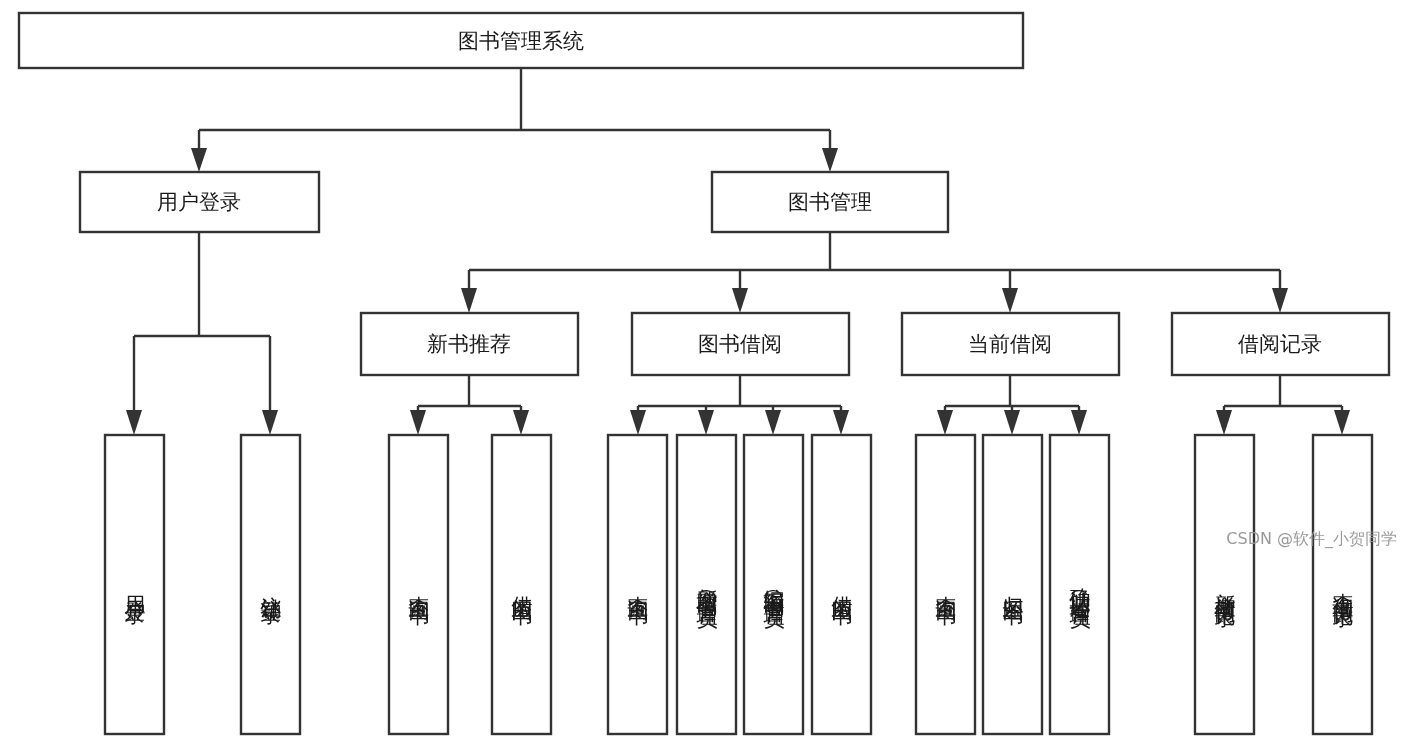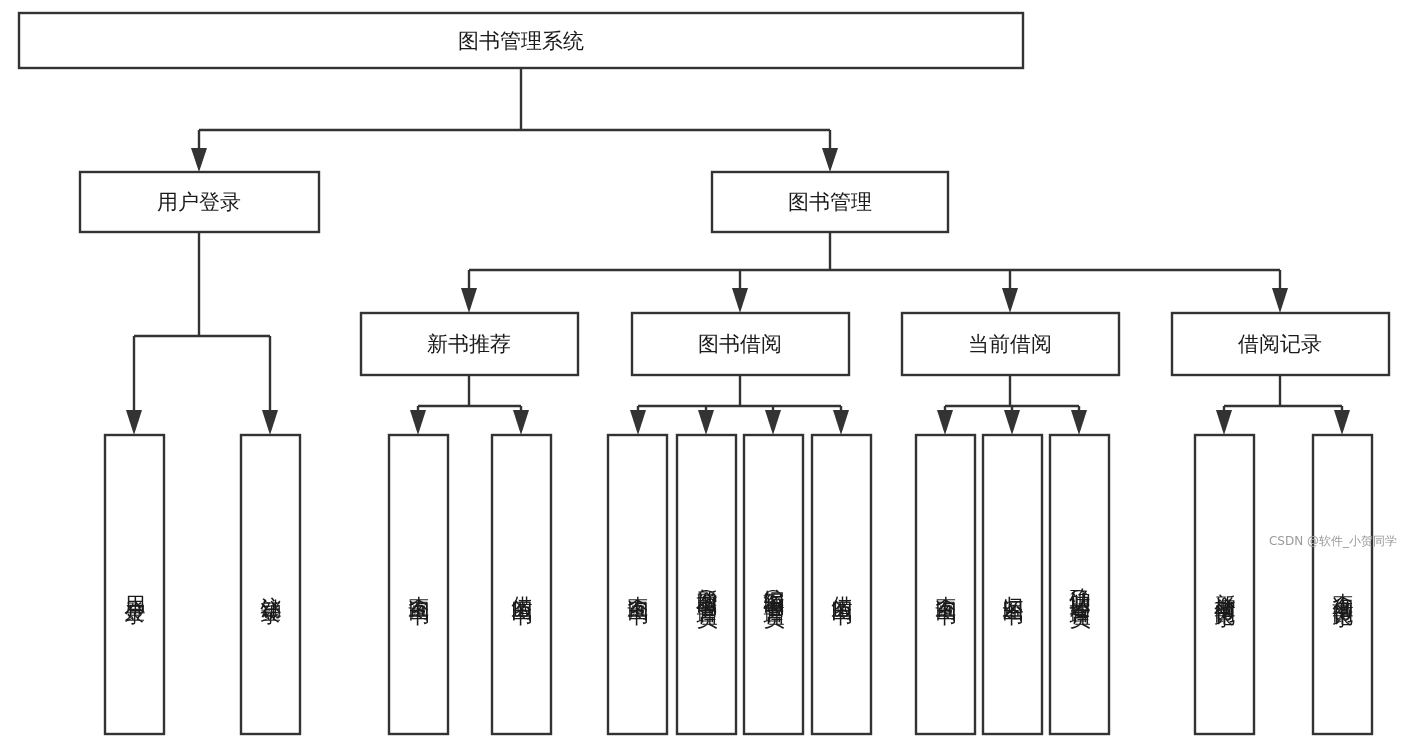--- a/index.html
+++ b/index.html
@@ -62,21 +62,21 @@
     align-items: center;
     justify-content: center;
     white-space: nowrap;
     pointer-events: none;
   }
   .watermark {
     position: absolute;
     right: 8px;
     bottom: 4px;
     font-family: "DejaVu Sans", "Liberation Sans", sans-serif;
-    font-size: 12px;
+    font-size: 16px;
     color: #9a9a9a;
     white-space: nowrap;
   }
 </style>
 </head>
 <body>
 
 <div id="diagram-root">
 
   <svg class="canvas" viewBox="0 0 1405 747" xmlns="http://www.w3.org/2000/svg">

